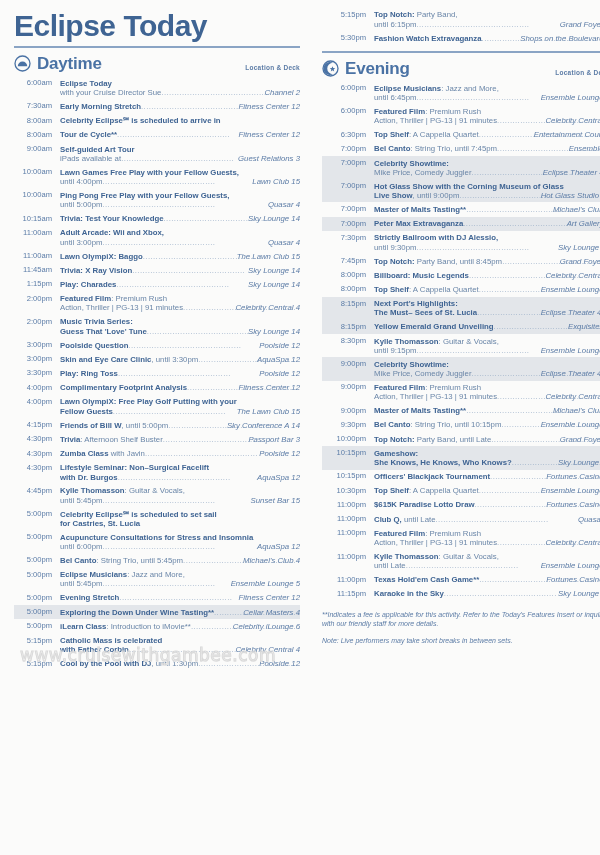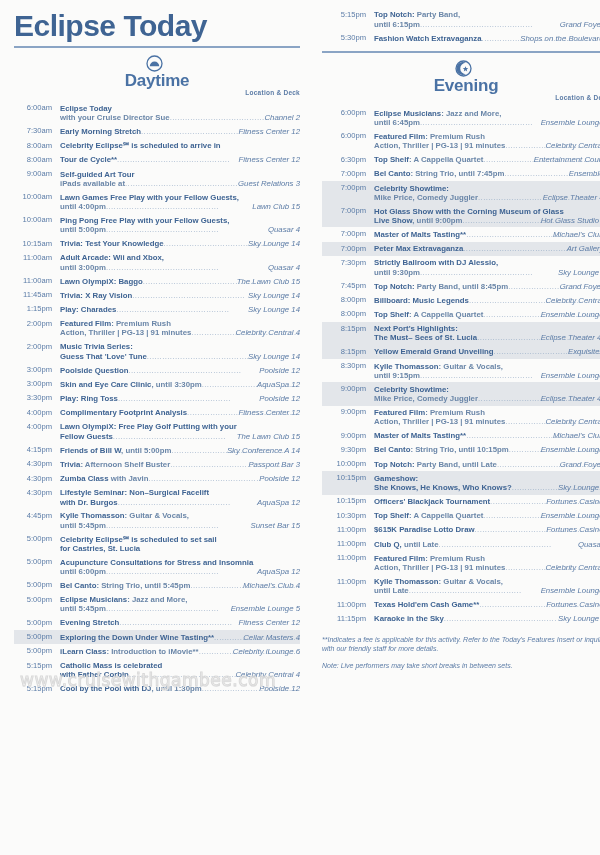--- a/index.html
+++ b/index.html
@@ -47,23 +47,22 @@
   }
   .masthead-rule {
     border-top: 2px solid #8aa4c4;
     margin: 2px 0 0 0;
     height: 0;
   }
 
   
   .section-head {
     display: flex;
-    align-items: center;
+    align-items: flex-end;
     padding: 7px 0 4px 0;
-    flex-direction: column;
   }
   .section-icon {
     width: 17px;
     height: 17px;
     flex: 0 0 auto;
     margin-right: 6px;
   }
   .section-title {
     font-size: 17px;
     font-weight: bold;
@@ -121,21 +120,21 @@
     min-width: 0;
     font-size: 7.8px;
     color: #4a6a93;
   }
   .line {
     display: block;
     white-space: nowrap;
     overflow: hidden;
   }
   .ttl { font-weight: bold; color: #3f6493; }
-  .sub { font-weight: bold; color: #6a86a8; }
+  .sub { font-weight: normal; color: #6a86a8; }
   .loc {
     font-style: italic;
     color: #5c7ca6;
     float: right;
     padding-left: 2px;
     white-space: nowrap;
   }
   .dots {
     color: #93a9c4;
     overflow: hidden;

